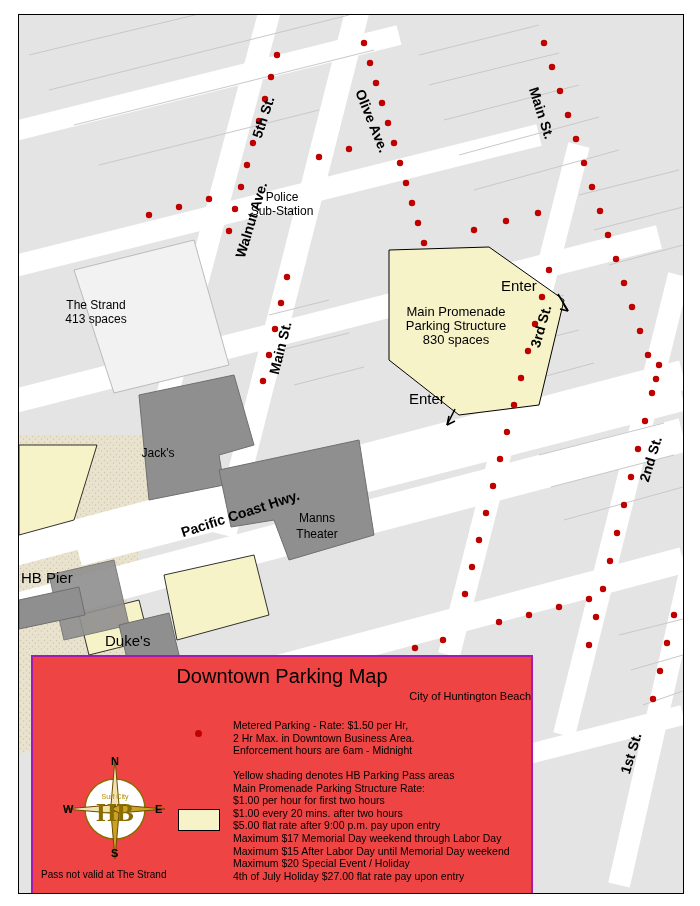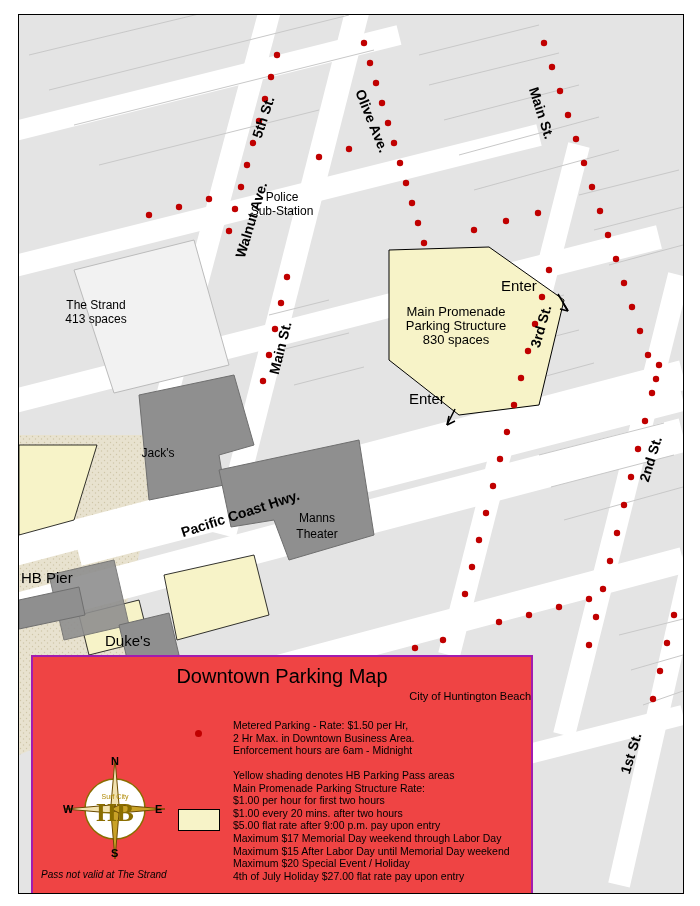--- a/index.html
+++ b/index.html
@@ -10,21 +10,21 @@
   .lbl{position:absolute;font-family:"Liberation Sans",sans-serif;color:#000;white-space:pre;}
   .street{font-size:14px;font-weight:bold;}
   .place{font-size:15px;}
   .placec{font-size:12px;text-align:center;}
   .legend{position:absolute;left:12px;top:640px;width:498px;height:236px;background:#ef4444;border:2px solid #a21caf;}
   .legend h1{margin:0;padding:8px 0 2px 0;text-align:center;font-size:20px;font-weight:normal;font-family:"Liberation Sans",sans-serif;}
   .legend .sub{text-align:right;font-size:11px;margin-bottom:6px;}
   .legend .txt{font-size:10.5px;line-height:12.6px;}
   .legend .blk1{position:absolute;left:200px;top:44px;margin-top:18px;}
   .legend .blk2{position:absolute;left:200px;top:112px;}
-  .legend .footer{position:absolute;left:8px;top:212px;font-size:10px;font-style:italic;}
+  .legend .footer{position:absolute;left:8px;top:212px;font-size:10px;}
   .dotlegend{position:absolute;left:162px;top:73px;width:7px;height:7px;border-radius:50%;background:#c00000;}
   .swatch{position:absolute;left:145px;top:152px;width:40px;height:20px;background:#f7f3c8;border:1px solid #000;}
   .compass{position:absolute;left:30px;top:100px;width:104px;height:104px;}
   .cdir{position:absolute;font-size:11px;font-weight:bold;}
   .hb{font-family:"Liberation Serif",serif;font-weight:bold;font-size:26px;fill:#8a6d00;}
   .suncity{font-size:7px;fill:#b08900;font-family:"Liberation Sans",sans-serif;}
   .rot{transform-origin:0 0;}
 </style>
 </head>
 <body>

